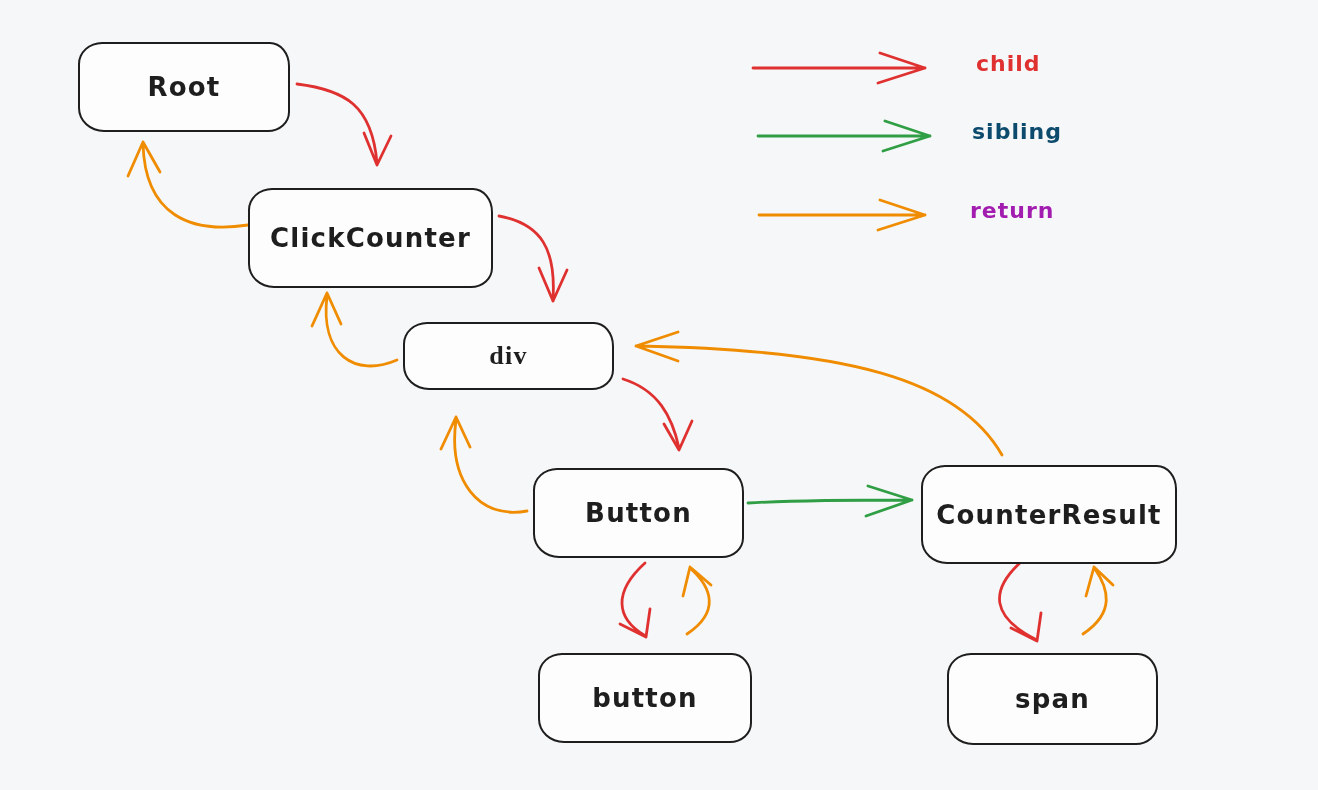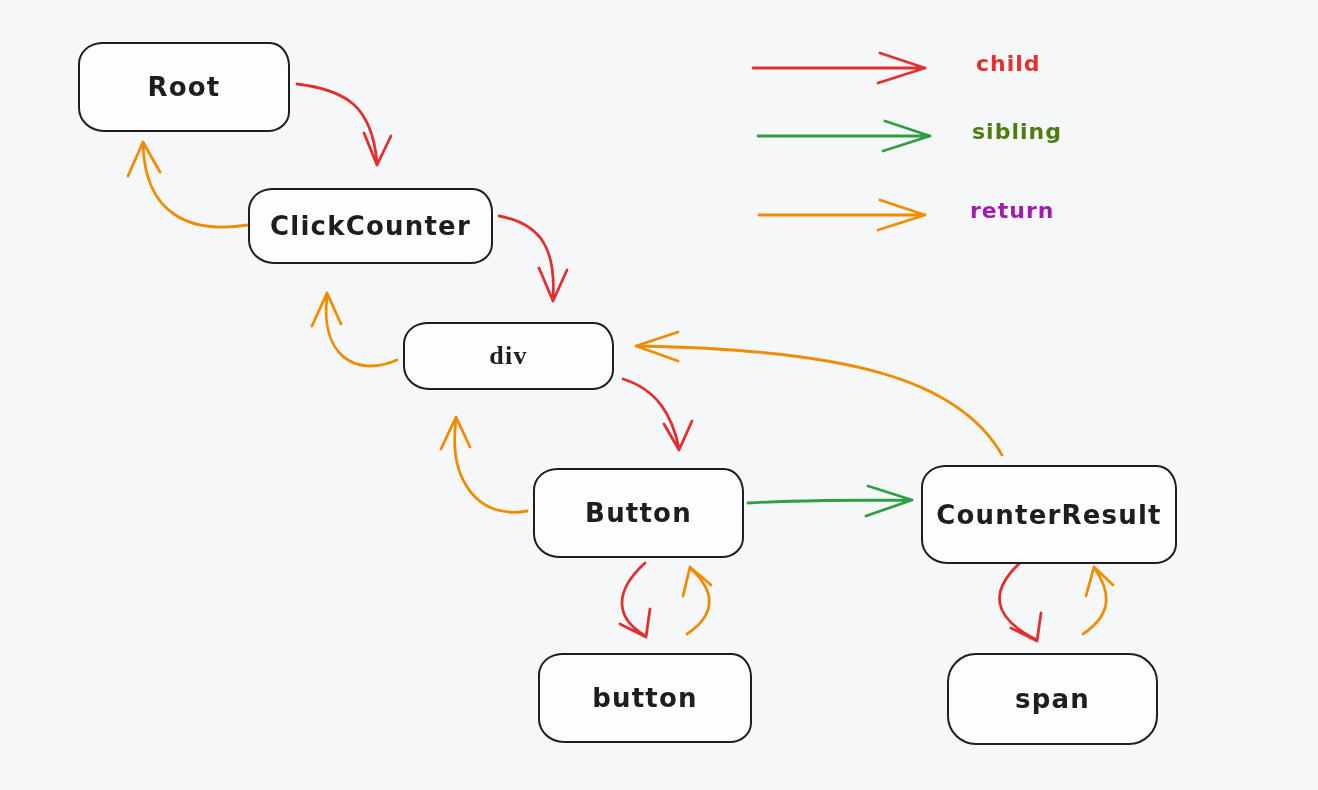--- a/index.html
+++ b/index.html
@@ -56,21 +56,21 @@
   .legend-label {
     position: absolute;
     z-index: 2;
     font-size: 22px;
     font-weight: 600;
     letter-spacing: 1px;
     white-space: nowrap;
     margin-left: 8px;
   }
   .legend-child   { color: #e03131; }
-  .legend-sibling { color: #4d7c0f; }
+  .legend-sibling { color: #0c4a6e; }
   .legend-return  { color: #a21caf; }
 
   .watermark {
     position: absolute;
     z-index: 3;
     left: 972px;
     top: 708px;
     font-size: 35px;
     font-weight: 600;
     color: #b3b3b3;
@@ -102,41 +102,41 @@
 
     <path class="stroke-child" d="M 753 68 L 925 68 M 925 68 L 880 53 M 925 68 L 878 83"></path>
     <path class="stroke-sibling" d="M 758 136 L 930 136 M 930 136 L 885 121 M 930 136 L 883 151"></path>
     <path class="stroke-return" d="M 759 215 L 925 215 M 925 215 L 880 200 M 925 215 L 878 230"></path>
   </svg>
 
   <div class="node" style="left:78px;  top:42px;  width:212px; height:90px;">
     <span class="node-label">Root</span>
   </div>
 
-  <div class="node" style="left:248px; top:188px; width:245px; height:76px;text-align:right;">
+  <div class="node" style="left:248px; top:188px; width:245px; height:100px;text-align:right;">
     <span class="node-label">ClickCounter</span>
   </div>
 
   <div class="node" style="left:403px; top:322px; width:211px; height:68px;font-family:Liberation Serif, serif;">
     <span class="node-label">div</span>
   </div>
 
   <div class="node" style="left:533px; top:468px; width:211px; height:90px;">
     <span class="node-label">Button</span>
   </div>
 
   <div class="node" style="left:921px; top:465px; width:256px; height:99px;">
     <span class="node-label">CounterResult</span>
   </div>
 
   <div class="node" style="left:538px; top:653px; width:214px; height:90px;">
     <span class="node-label">button</span>
   </div>
 
-  <div class="node" style="left:947px; top:653px; width:211px; height:92px;border-radius:29px;">
+  <div class="node" style="left:947px; top:653px; width:211px; height:92px;">
     <span class="node-label">span</span>
   </div>
 
   <div class="legend-label legend-child" style="left:968px; top:51px;">child</div>
   <div class="legend-label legend-sibling" style="left:964px; top:119px;">sibling</div>
   <div class="legend-label legend-return" style="left:962px; top:198px;">return</div>
 
 
 </div>
 

